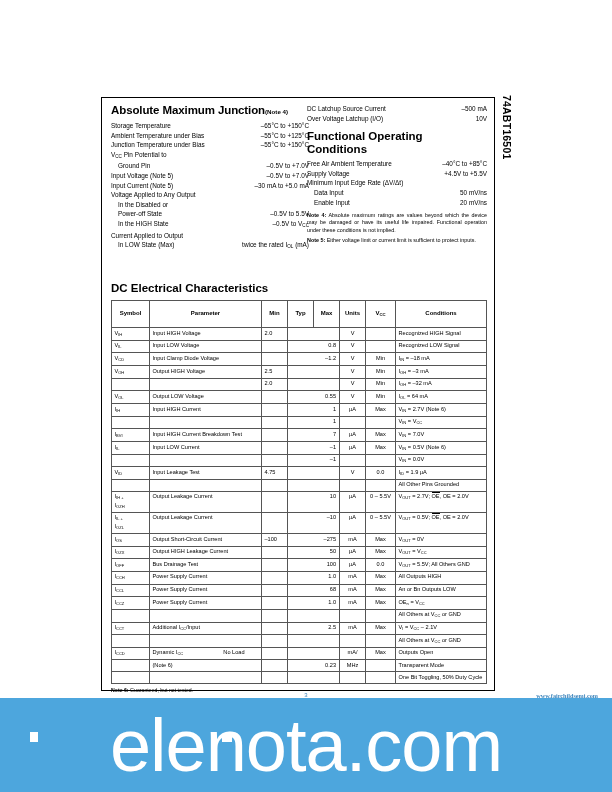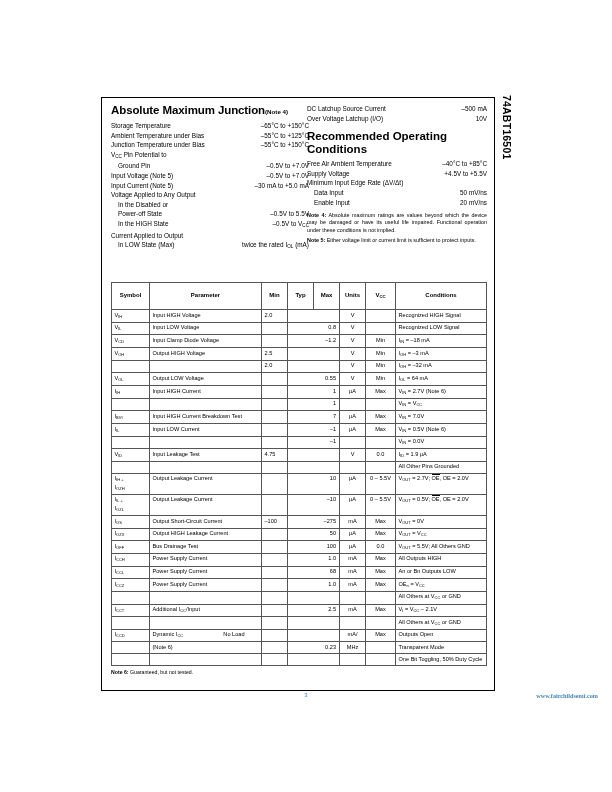--- a/index.html
+++ b/index.html
@@ -155,21 +155,21 @@
               <span class="lbl">DC Latchup Source Current</span>
               <span class="val">–500 mA</span>
             </div>
             <div class="row">
               <span class="lbl">Over Voltage Latchup (I/O)</span>
               <span class="val">10V</span>
             </div>
           </div>
 
         <h2 class="sec2">
-          <span>Recommended Operating</span><br>
+          <span>Functional Operating</span><br>
           <span>Conditions</span>
         </h2>
 
         <div id="rec-rows">
             <div class="row">
               <span class="lbl">Free Air Ambient Temperature</span>
               <span class="val">–40°C to +85°C</span>
             </div>
             <div class="row">
               <span class="lbl">Supply Voltage</span>
@@ -190,20 +190,21 @@
           </div>
 
         <div class="notes">
           <p><b>Note 4:</b><span> Absolute maximum ratings are values beyond which the device may be damaged or have its useful life impaired. Functional operation under these conditions is not implied.</span></p>
           <p><b>Note 5:</b><span> Either voltage limit or current limit is sufficient to protect inputs.</span></p>
         </div>
       </div>
     </div>
 
     <div class="dcwrap">
+      <h2 class="dc">DC Electrical Characteristics</h2>
       <table class="dc">
         <colgroup>
           <col style="width:38px">
             <col style="width:112px">
           <col style="width:26px">
             <col style="width:26px">
             <col style="width:26px">
           <col style="width:26px">
             <col style="width:30px">
             <col style="width:91px">
@@ -498,13 +499,18 @@
             </tr>
           </tbody>
       </table>
       <div class="tnote"><span style="font-weight:bold">Note 6:</span><span> Guaranteed, but not tested.</span></div>
     </div>
   </div>
 
   <div class="pagenum">3</div>
   <div class="weburl">www.fairchildsemi.com</div>
 
+  <div class="band">
+    <div class="wm">elenota.com</div>
+    <div class="notch" style="left:30px;top:34px;width:8px;height:10px;"></div>
+    <div class="notch" style="left:222px;top:38px;width:10px;height:6px;"></div>
+  </div>
 </div>
 
 </body></html>

